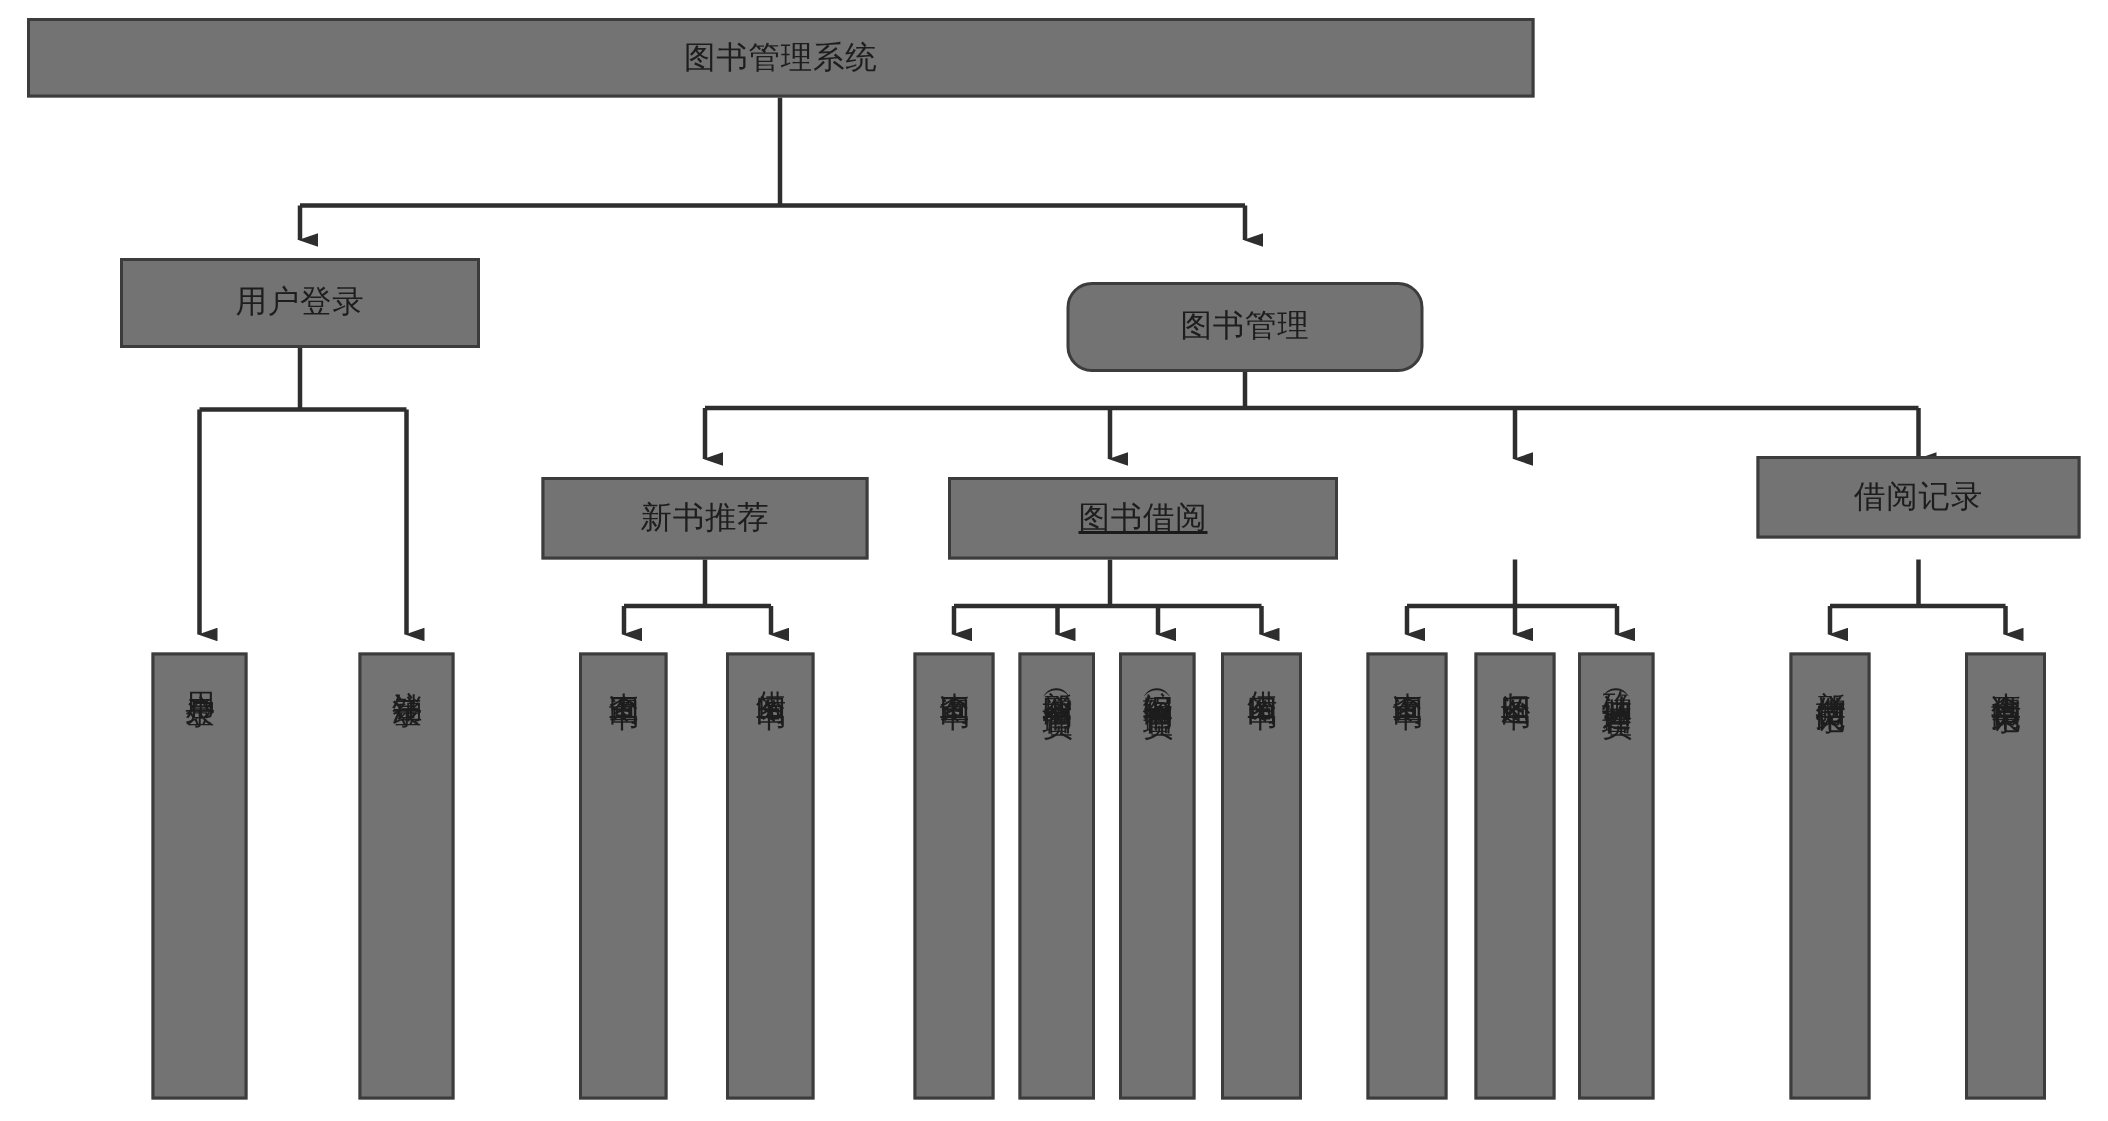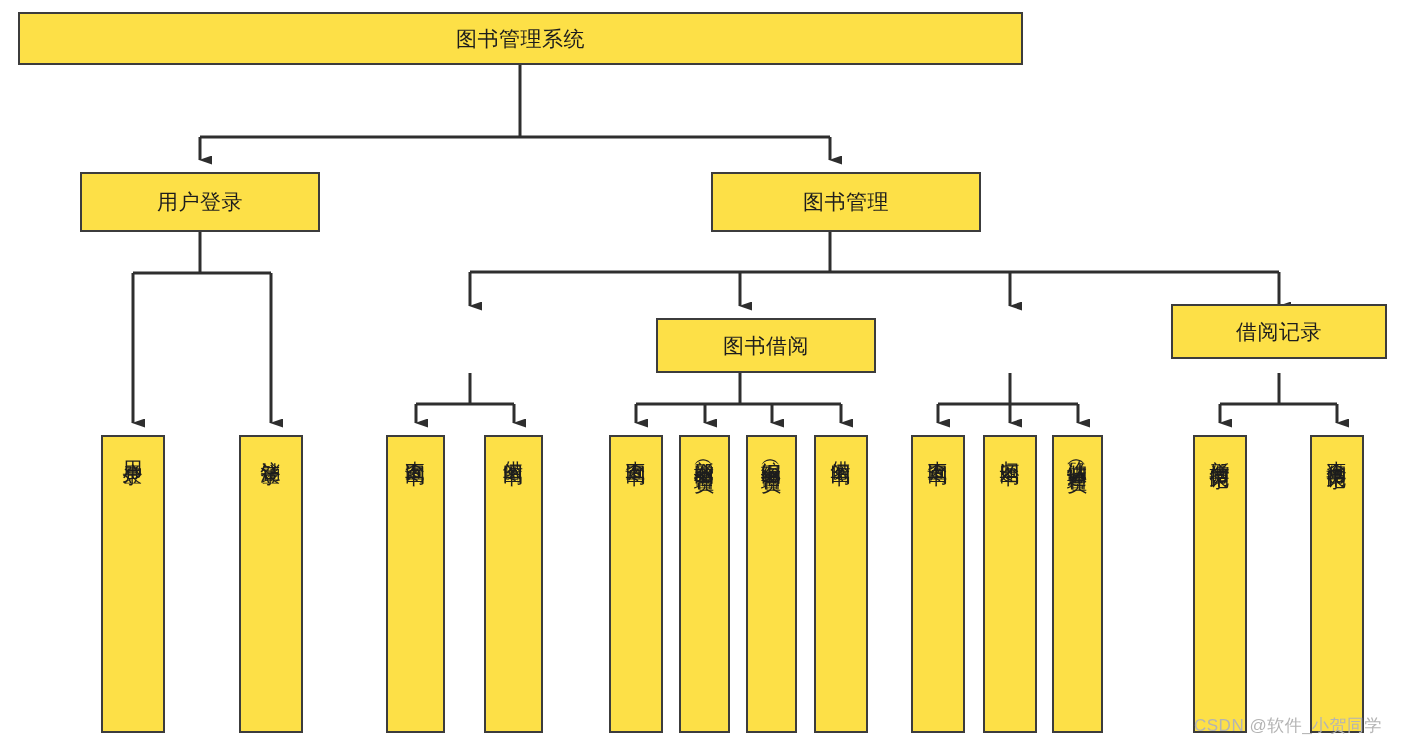--- a/index.html
+++ b/index.html
@@ -20,21 +20,21 @@
   #diagram-svg {
     position: absolute;
     left: 0;
     top: 0;
     width: 1405px;
     height: 747px;
   }
   .node-box {
     position: absolute;
     box-sizing: border-box;
-    background: #fde047;
+    background: #737373;
     border: 2px solid #3c3c3c;
     display: flex;
     align-items: center;
     justify-content: center;
     color: #1b1b1b;
   }
   .node-label {
     font-size: 21px;
     line-height: 1.1;
     letter-spacing: 0.5px;
@@ -121,25 +121,28 @@
     </g>
   </svg>
 
   <div class="node-box" id="node-root" style="left: 18px; top: 12px; width: 1005px; height: 53px;">
     <span class="node-label">图书管理系统</span>
   </div>
 
   <div class="node-box" id="node-l2-0" style="left: 80px; top: 172px; width: 240px; height: 60px;">
     <span class="node-label">用户登录</span>
   </div>
-  <div class="node-box" id="node-l2-1" style="left: 711px; top: 172px; width: 270px; height: 60px;">
+  <div class="node-box" id="node-l2-1" style="left: 711px; top: 188px; width: 238px; height: 60px; border-radius: 17px;">
     <span class="node-label">图书管理</span>
   </div>
 
-  <div class="node-box" id="node-l3-1" style="left: 656px; top: 318px; width: 220px; height: 55px;">
+  <div class="node-box" id="node-l3-0" style="left: 361px; top: 318px; width: 218px; height: 55px;">
+    <span class="node-label">新书推荐</span>
+  </div>
+  <div class="node-box" id="node-l3-1" style="left: 632px; top: 318px; width: 260px; height: 55px; text-decoration: underline;">
     <span class="node-label">图书借阅</span>
   </div>
   <div class="node-box" id="node-l3-3" style="left: 1171px; top: 304px; width: 216px; height: 55px;">
     <span class="node-label">借阅记录</span>
   </div>
 
   <div class="node-box vertical" id="node-leaf-0" style="left: 101px; top: 435px; width: 64px; height: 298px;">
     <span class="node-label">用户登录</span>
   </div>
   <div class="node-box vertical" id="node-leaf-1" style="left: 239px; top: 435px; width: 64px; height: 298px;">
@@ -172,15 +175,14 @@
   <div class="node-box vertical" id="node-leaf-10" style="left: 1052px; top: 435px; width: 51px; height: 298px;">
     <span class="node-label">确认归还（管理员）</span>
   </div>
   <div class="node-box vertical" id="node-leaf-11" style="left: 1193px; top: 435px; width: 54px; height: 298px;">
     <span class="node-label">新增借阅记录</span>
   </div>
   <div class="node-box vertical" id="node-leaf-12" style="left: 1310px; top: 435px; width: 54px; height: 298px;">
     <span class="node-label">查询借阅记录</span>
   </div>
 
-  <div class="watermark" id="watermark" style="left: 1194px; top: 714px;">CSDN @软件_小贺同学</div>
 
 </div>
 
 </body></html>

